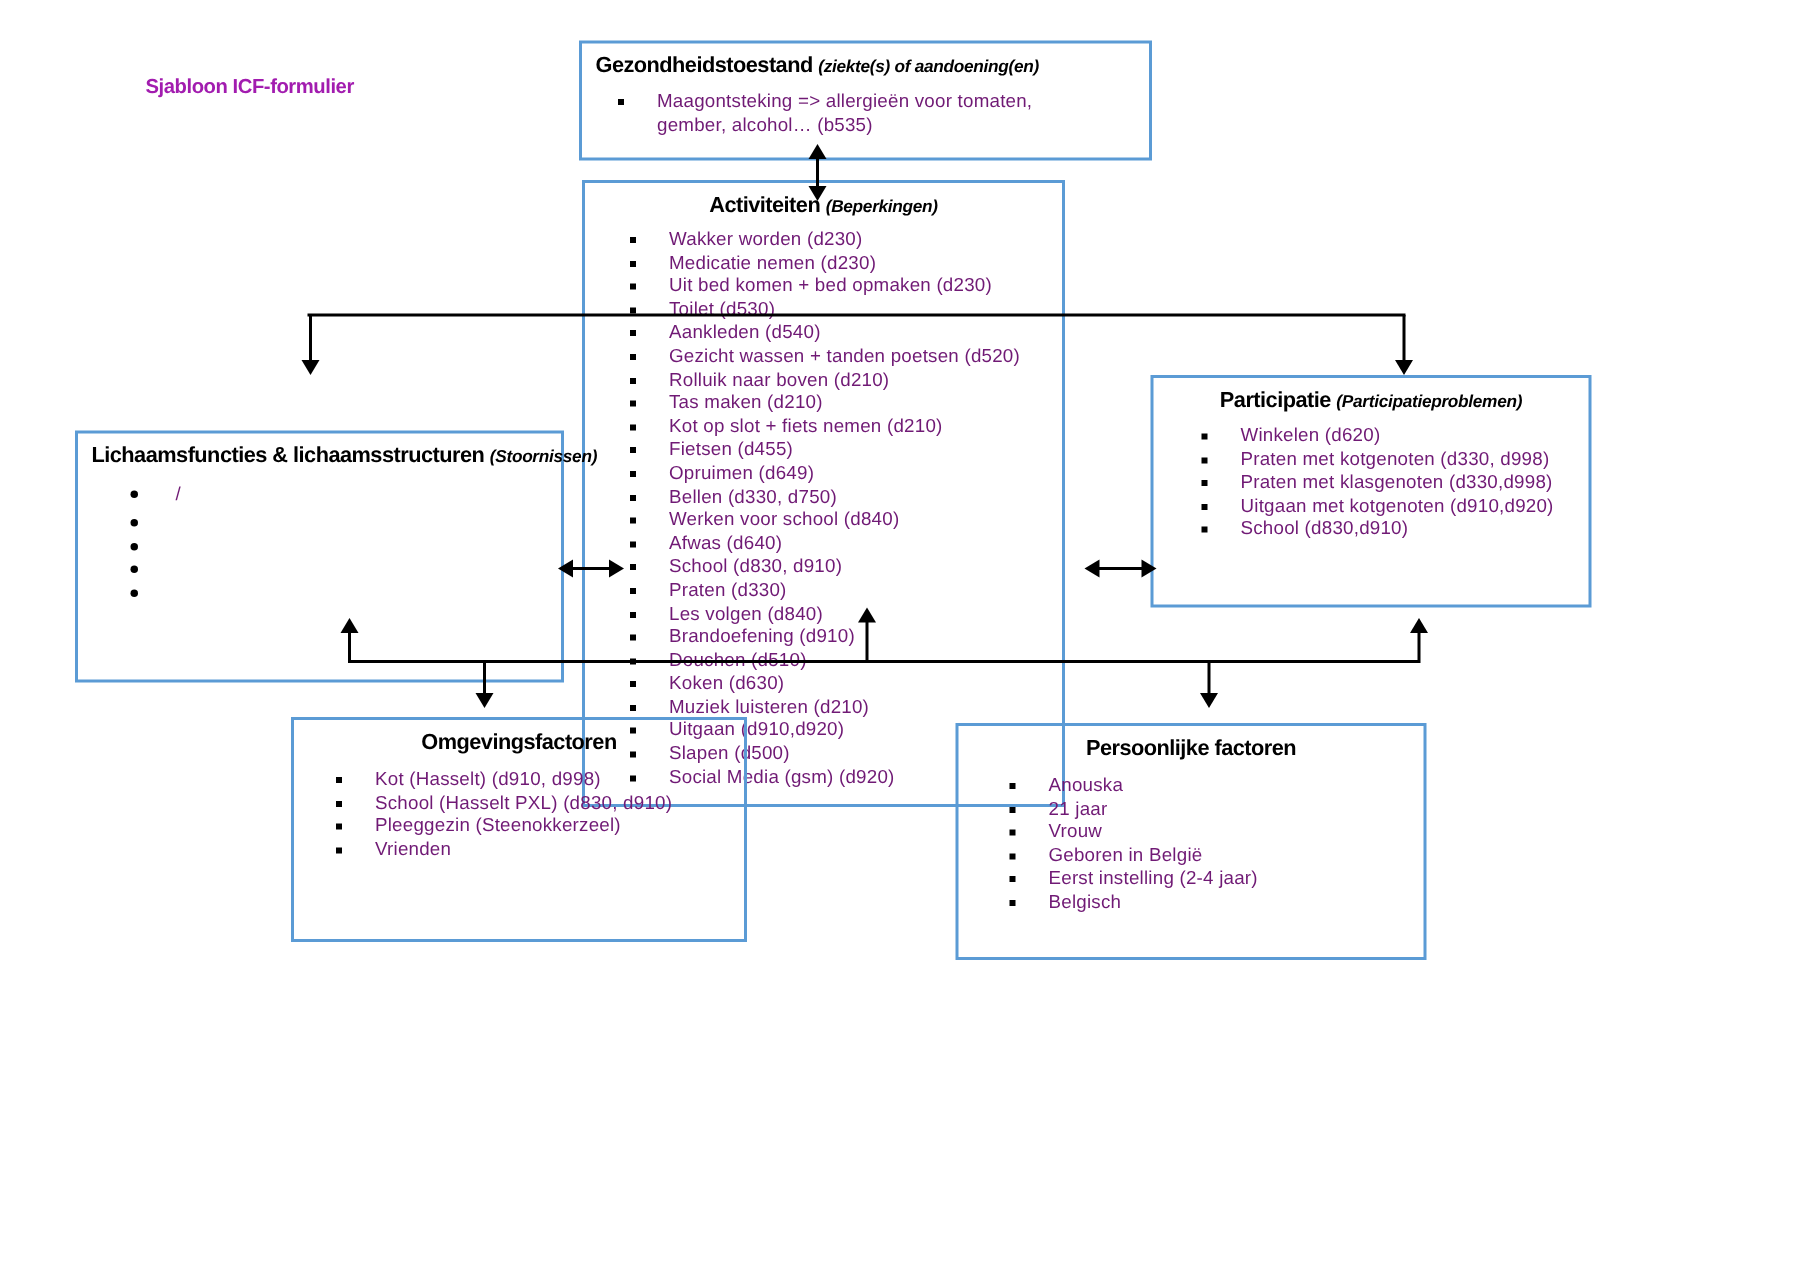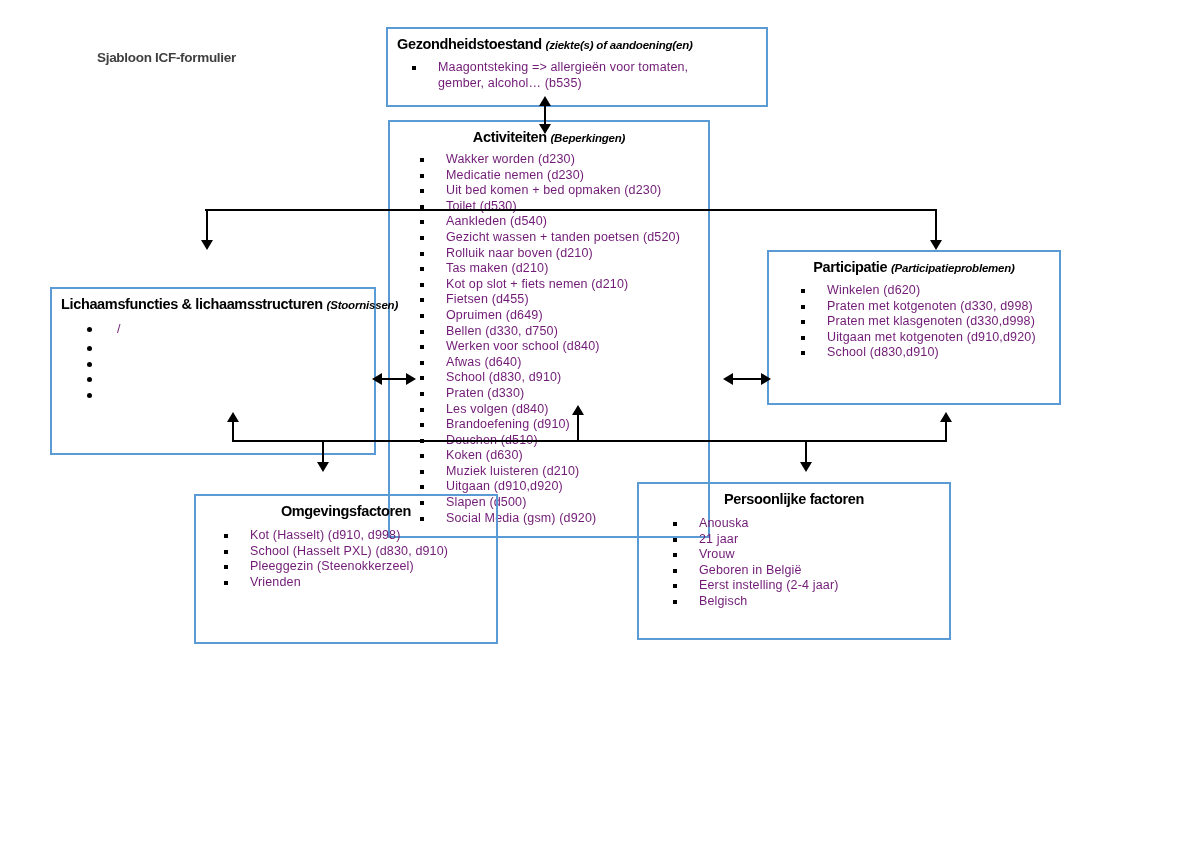--- a/index.html
+++ b/index.html
@@ -82,21 +82,21 @@
     top: 7px; width: 5px; height: 5px; border-radius: 50%;
   }
 
   
   #page-heading {
     position: absolute;
     font-family: "Liberation Sans", sans-serif;
     font-weight: bold;
     font-size: 13.5px;
     letter-spacing: -0.3px;
-    color: #404040;
+    color: #a21caf;
     white-space: nowrap;
     z-index: 8;
   }
 
   
   .hline {
     position: absolute;
     background: #000000;
     height: 2px;
     z-index: 9;
@@ -242,21 +242,21 @@
     </div>
     <ul class="items" style="padding-left:32px; margin-top:8px;">
       <li>Winkelen (d620)</li>
       <li>Praten met kotgenoten (d330, d998)</li>
       <li>Praten met klasgenoten (d330,d998)</li>
       <li>Uitgaan met kotgenoten (d910,d920)</li>
       <li>School (d830,d910)</li>
     </ul>
   </div>
 
-  <div class="box" style="left:194px; top:494px; width:304px; height:150px;">
+  <div class="box" style="left:194px; top:478px; width:304px; height:150px;">
     <div class="box-title">
       <span>Omgevingsfactoren</span>
     </div>
     <ul class="items" style="padding-left:28px; margin-top:9px;">
       <li>Kot (Hasselt) (d910, d998)</li>
       <li>School (Hasselt PXL) (d830, d910)</li>
       <li>Pleeggezin (Steenokkerzeel)</li>
       <li>Vrienden</li>
     </ul>
   </div>

